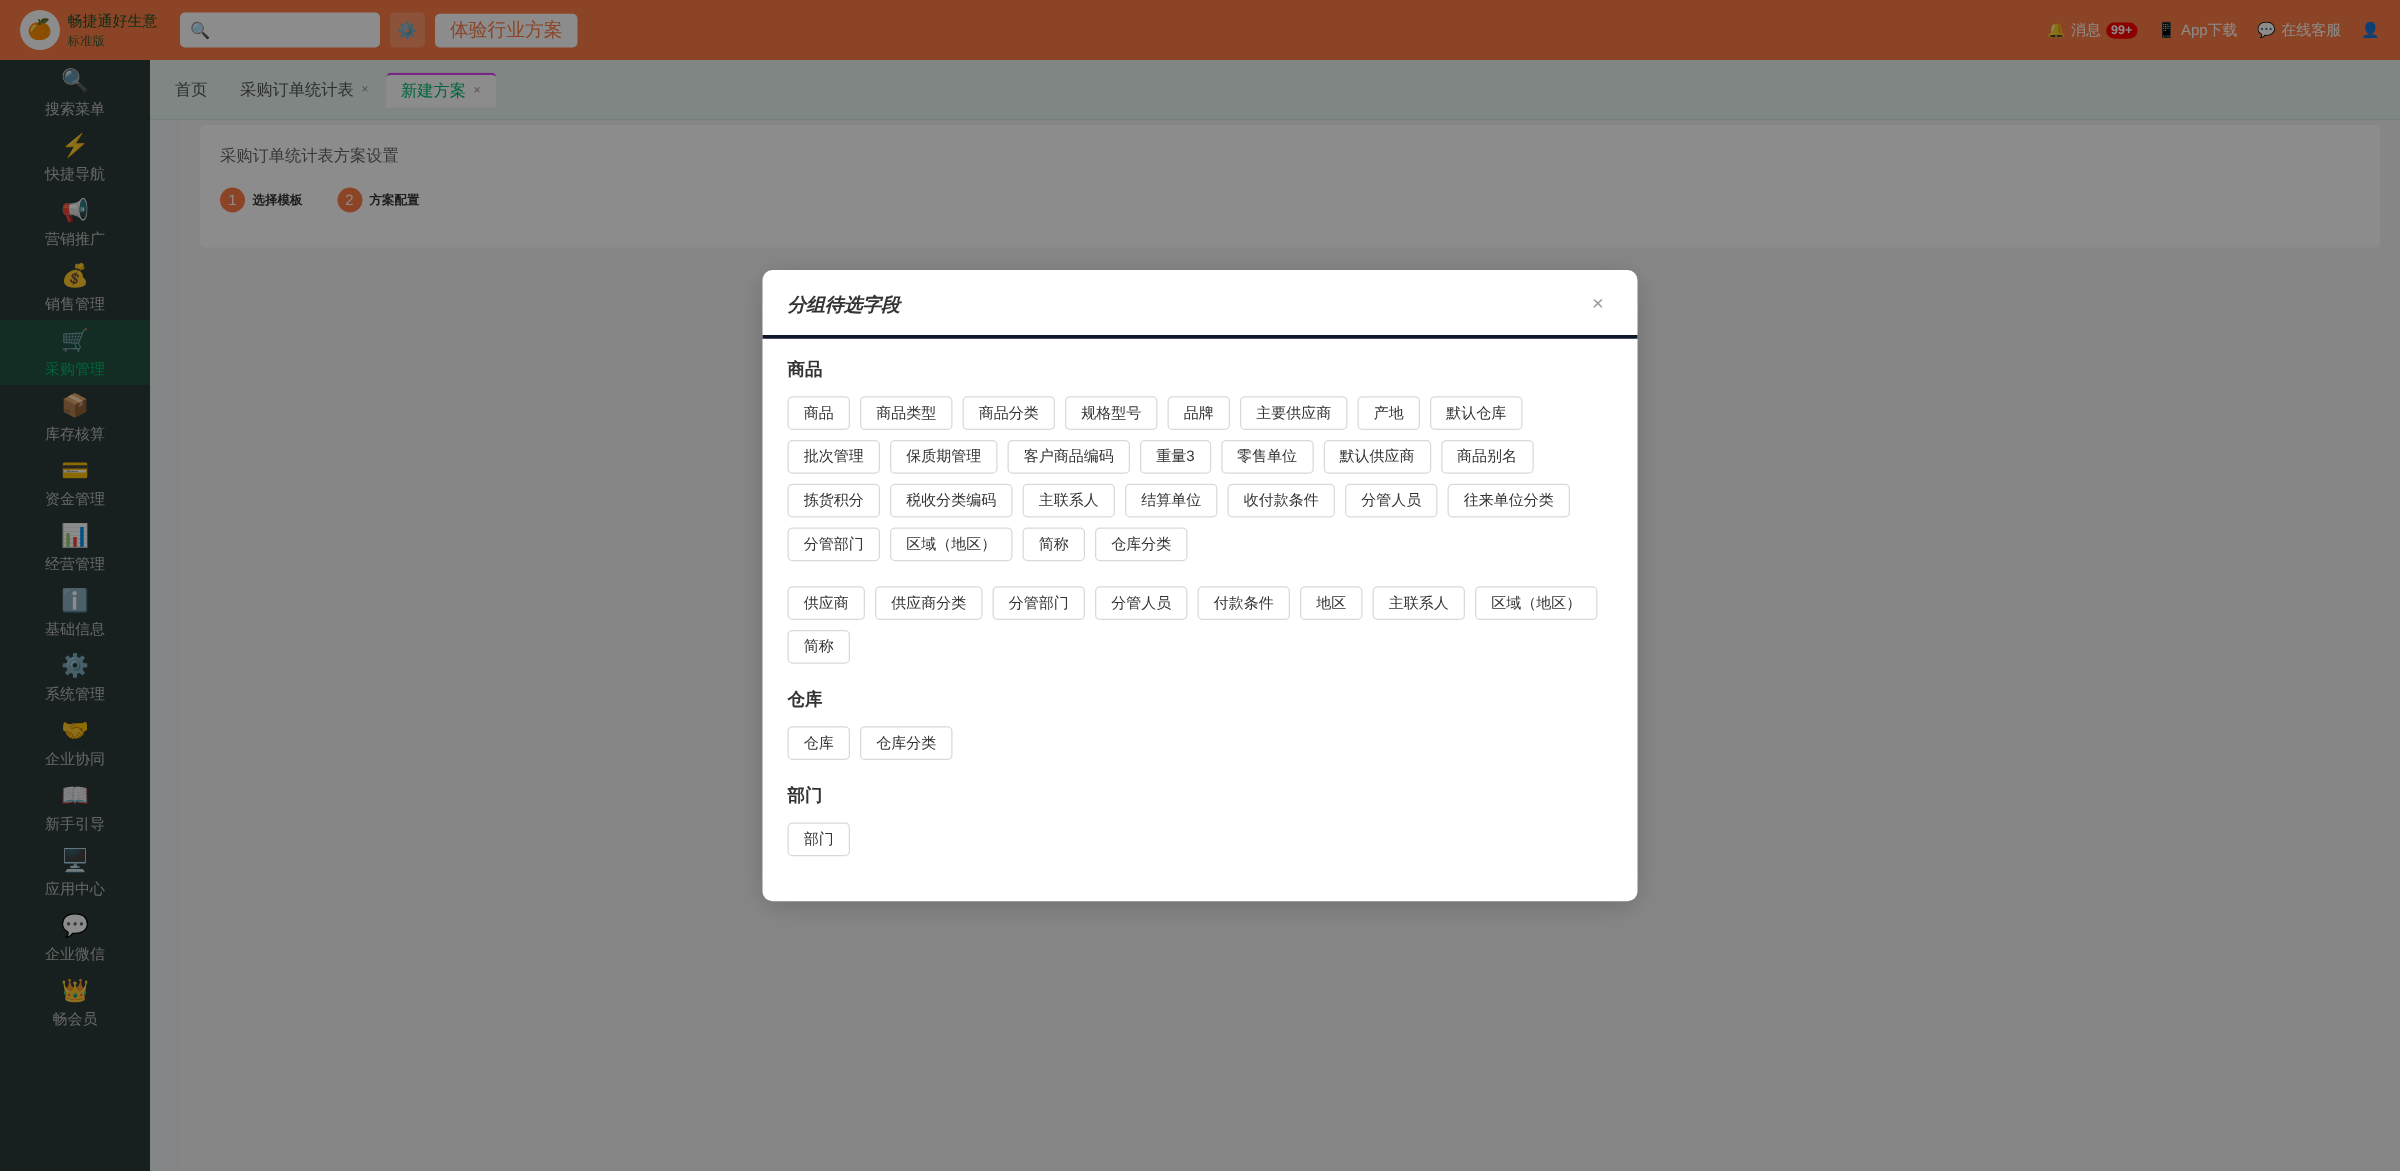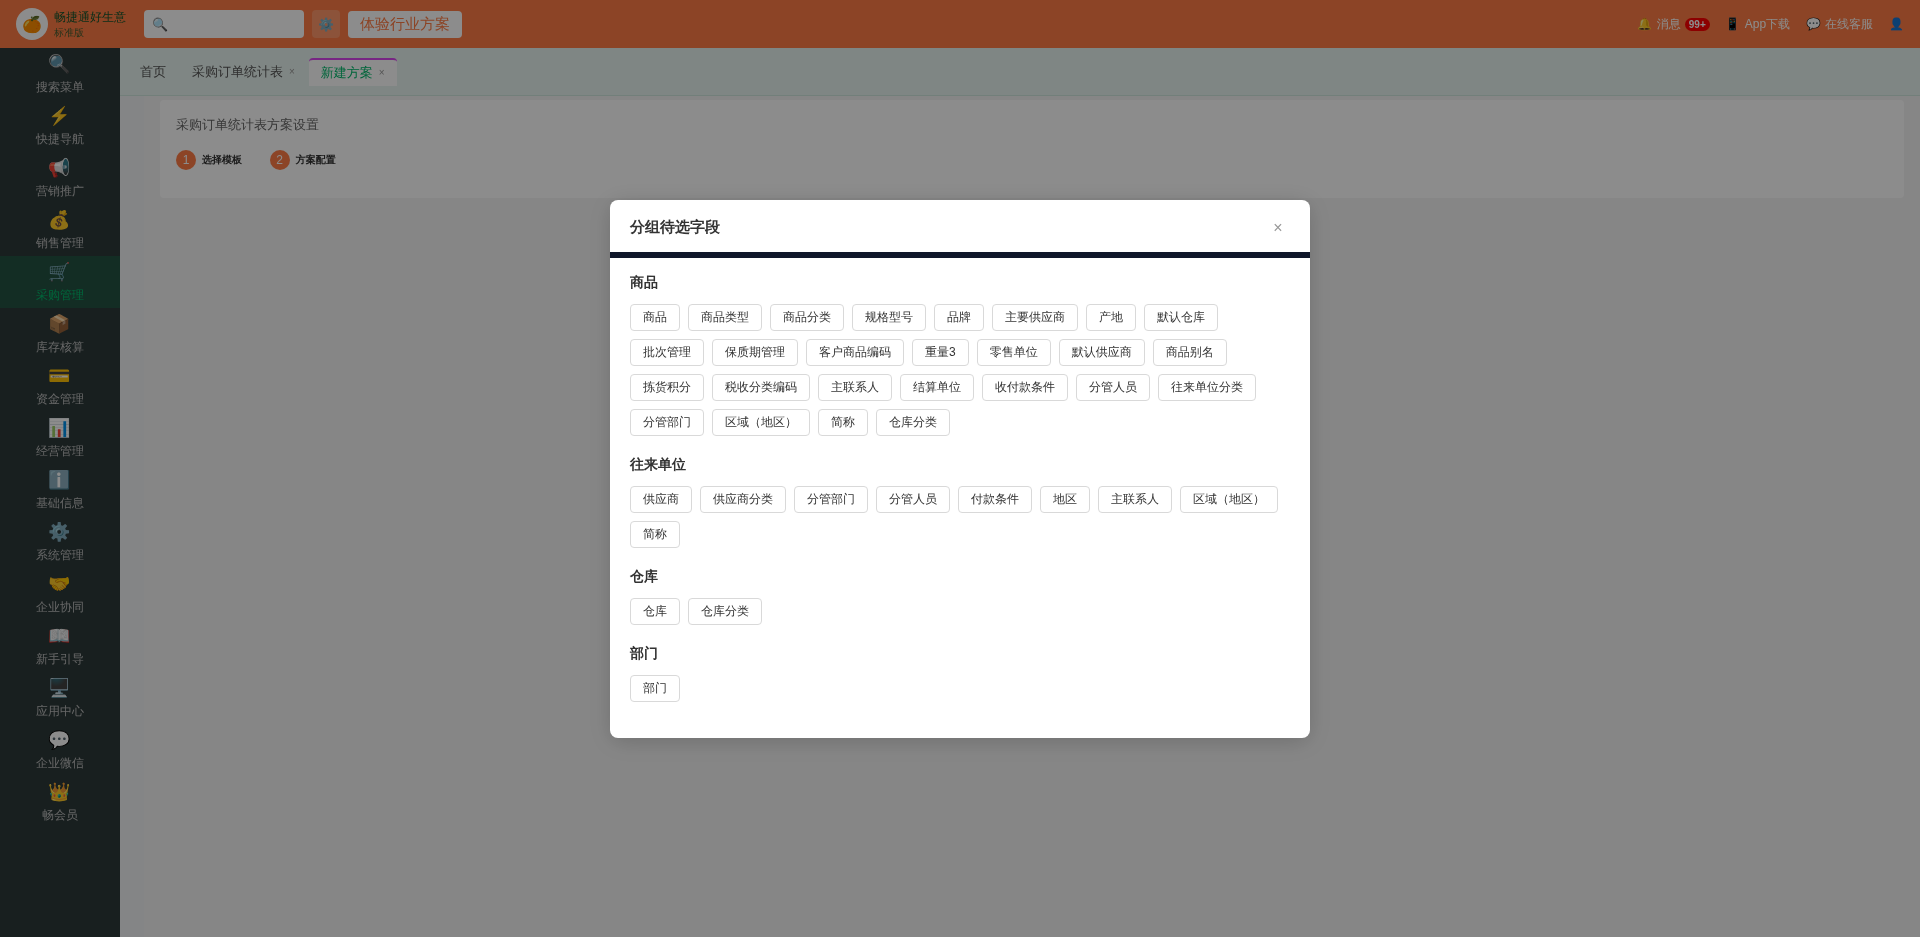--- a/index.html
+++ b/index.html
@@ -181,25 +181,26 @@
       border-radius: 8px;
       width: 700px;
       max-height: 600px;
       display: flex;
       flex-direction: column;
       position: relative;
       box-shadow: 0 4px 24px rgba(0,0,0,0.18);
     }
     .modal-header {
       padding: 16px 20px 12px;
-      border-bottom: 6px solid #0f172a;
+      border-bottom: 3px solid #0f172a;
       display: flex;
       align-items: center;
       justify-content: space-between;
       flex-shrink: 0;
+      font-style: italic;
     }
     .modal-title {
       font-size: 15px;
       font-weight: 600;
       color: #333;
     }
     .modal-close {
       cursor: pointer;
       font-size: 16px;
       color: #999;
@@ -460,21 +461,20 @@
             <div class="field-tag">收付款条件</div>
             <div class="field-tag">分管人员</div>
             <div class="field-tag">往来单位分类</div>
             <div class="field-tag">分管部门</div>
             <div class="field-tag">区域（地区）</div>
             <div class="field-tag">简称</div>
             <div class="field-tag">仓库分类</div>
           </div>
         </div>
         <div class="field-group">
-          <div class="field-group-title">往来单位</div>
           <div class="field-tags">
             <div class="field-tag">供应商</div>
             <div class="field-tag">供应商分类</div>
             <div class="field-tag">分管部门</div>
             <div class="field-tag">分管人员</div>
             <div class="field-tag">付款条件</div>
             <div class="field-tag">地区</div>
             <div class="field-tag">主联系人</div>
             <div class="field-tag">区域（地区）</div>
             <div class="field-tag">简称</div>

